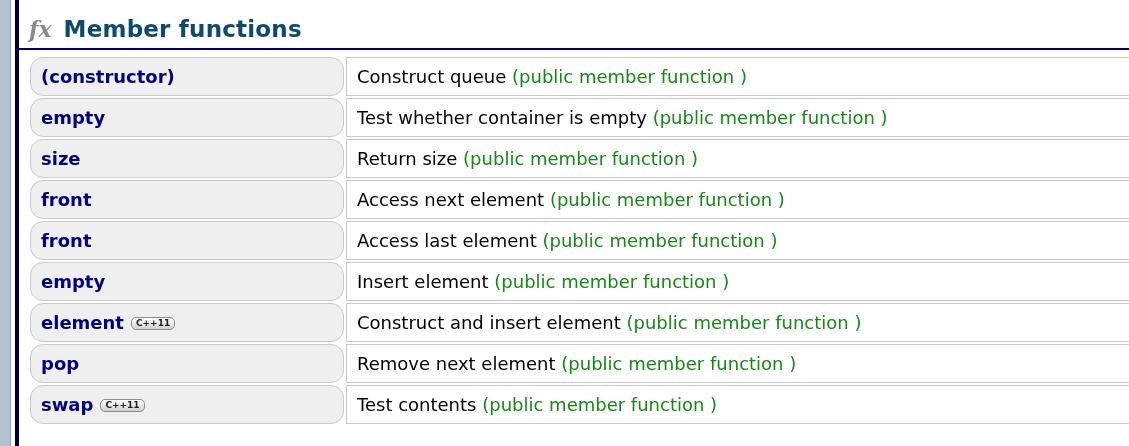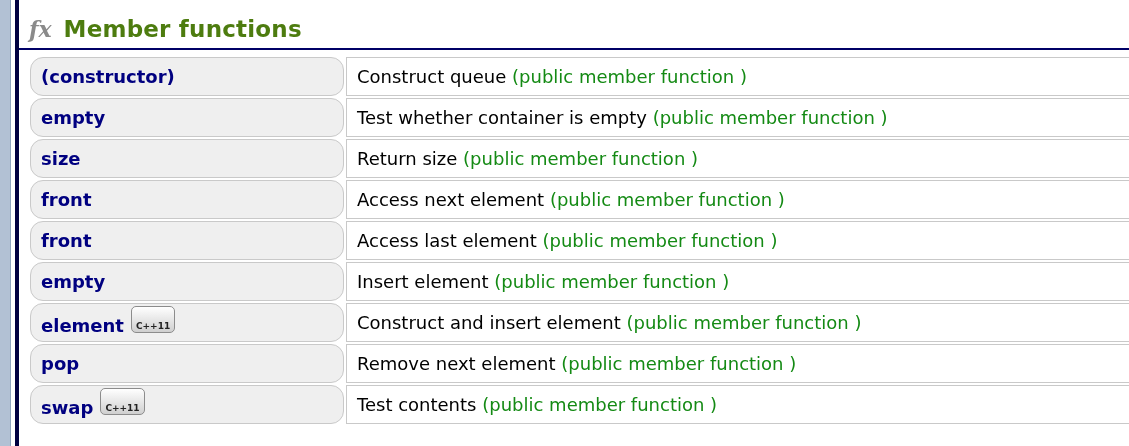--- a/index.html
+++ b/index.html
@@ -40,21 +40,21 @@
     font-family:"DejaVu Serif","Liberation Serif",serif;
     font-style:italic;
     font-weight:bold;
     color:#8a8a8a;
     font-size:22px;
     margin-right:12px;
   }
   .section-title{
     font-size:23px;
     font-weight:bold;
-    color:#4d7c0f;
+    color:#0c4a6e;
     letter-spacing:0.2px;
   }
   table.mf{
     border-collapse:separate;
     border-spacing:2px;
     margin-left:9px;
     margin-top:5px;
     width:1108px;
     table-layout:fixed;
   }
@@ -78,21 +78,21 @@
   }
   a.fn{
     color:var(--link-navy);
     font-weight:bold;
     text-decoration:none;
     cursor:pointer;
   }
   .cpp11-badge{
     display:inline-block;
     margin-left:7px;
-    padding:14px 4px 1px 4px;
+    padding:0 4px 1px 4px;
     border:1px solid #8c8c8c;
     border-radius:5px;
     background:linear-gradient(#ffffff,#cfcfcf);
     color:#222222;
     font-size:9px;
     font-weight:bold;
     letter-spacing:0px;
     line-height:10px;
     position:relative;
     top:-3px;

